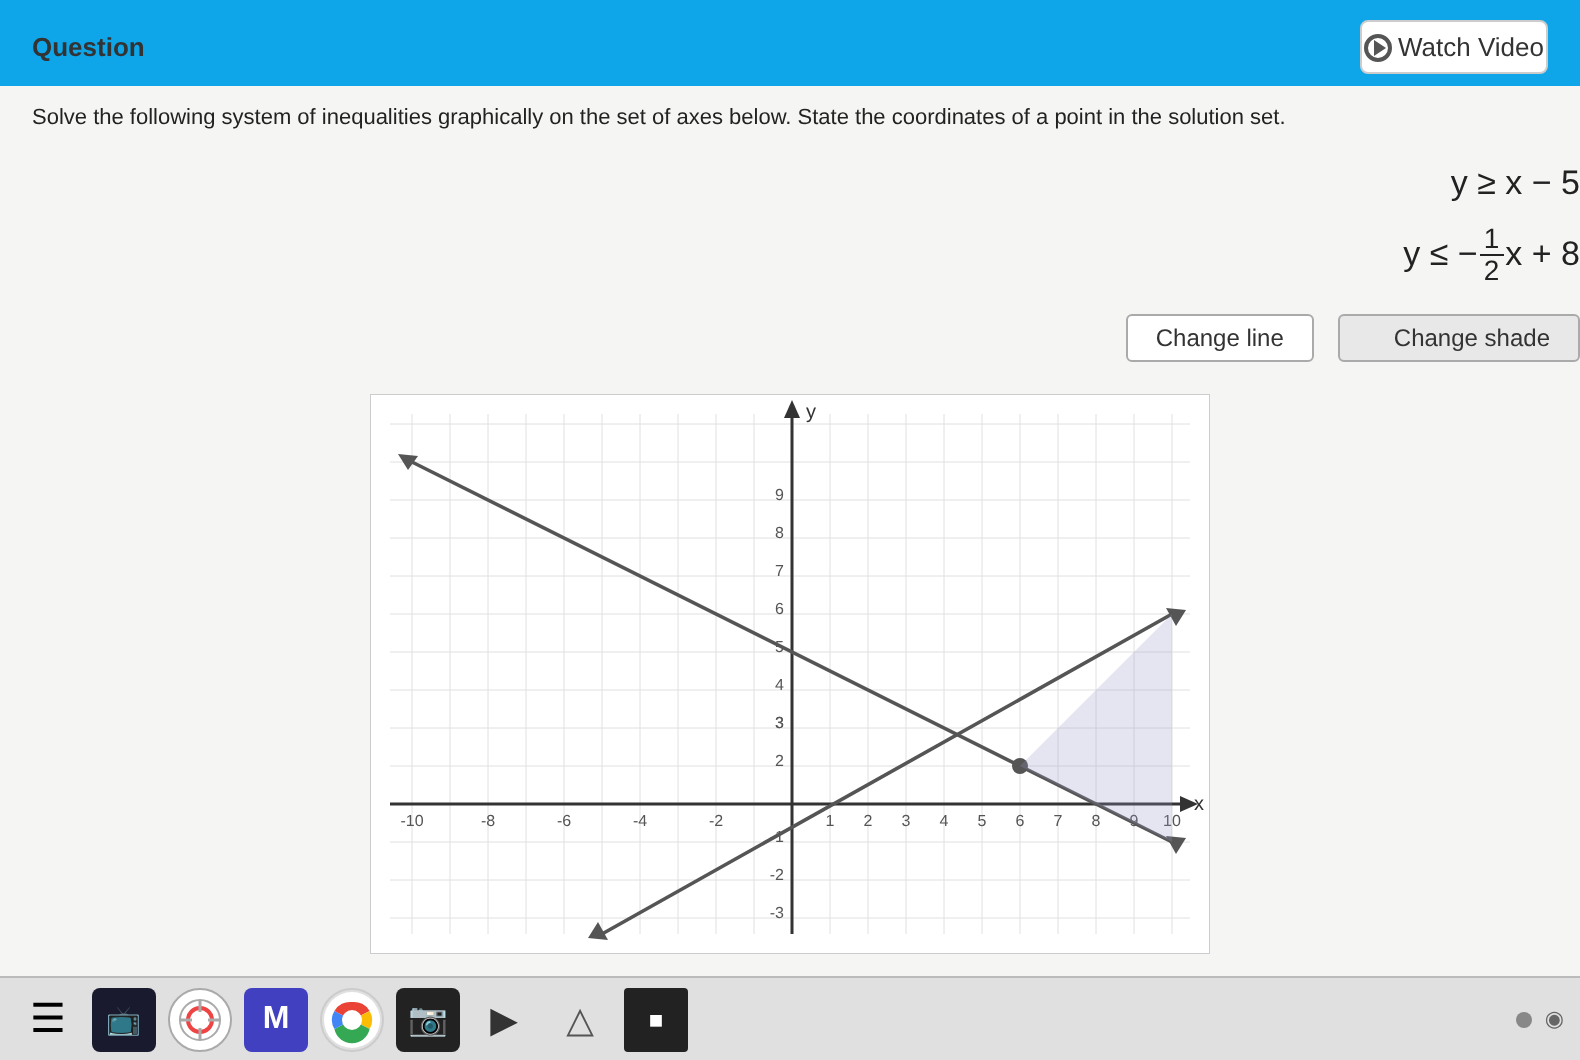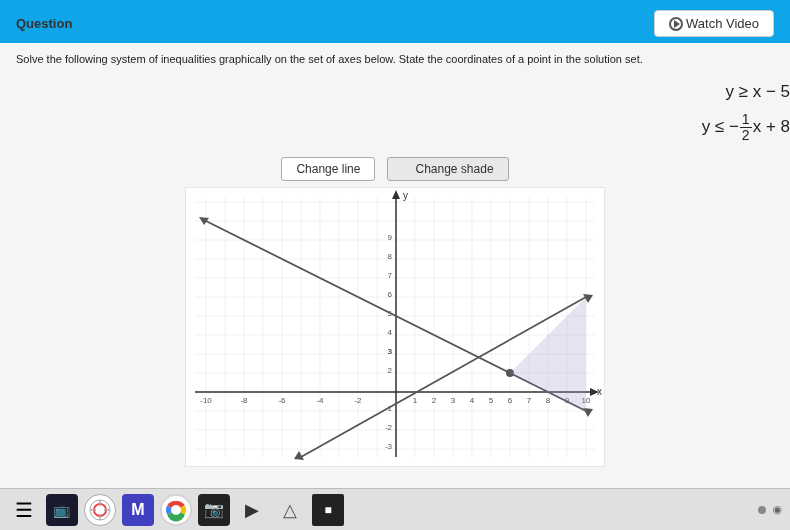--- a/index.html
+++ b/index.html
@@ -26,21 +26,21 @@
       color: #333;
     }
     .header-buttons {
       display: flex;
       gap: 8px;
     }
     .header-btn {
       display: flex;
       align-items: center;
       gap: 3px;
-      padding: 5px 14px;
+      padding: 5px 1px;
       border: 1px solid #ccc;
       background: #fff;
       border-radius: 4px;
       font-size: 13px;
       cursor: pointer;
       color: #333;
       text-align: right;
     }
     .watch-icon {
       width: 14px;
@@ -89,23 +89,23 @@
       font-size: 14px;
       line-height: 1.1;
       margin: 0 1px;
     }
     .fraction .num { border-bottom: 1px solid #222; padding: 0 2px; }
     .fraction .den { padding: 0 2px; }
 
     
     .btn-row {
       display: flex;
-      justify-content: center;
+      justify-content: flex-end;
       gap: 12px;
-      margin-bottom: 6px;
+      margin-bottom: 16px;
     }
     .graph-btn {
       padding: 4px 14px;
       border: 1px solid #aaa;
       background: #fff;
       border-radius: 3px;
       font-size: 12px;
       cursor: pointer;
       color: #333;
     }

